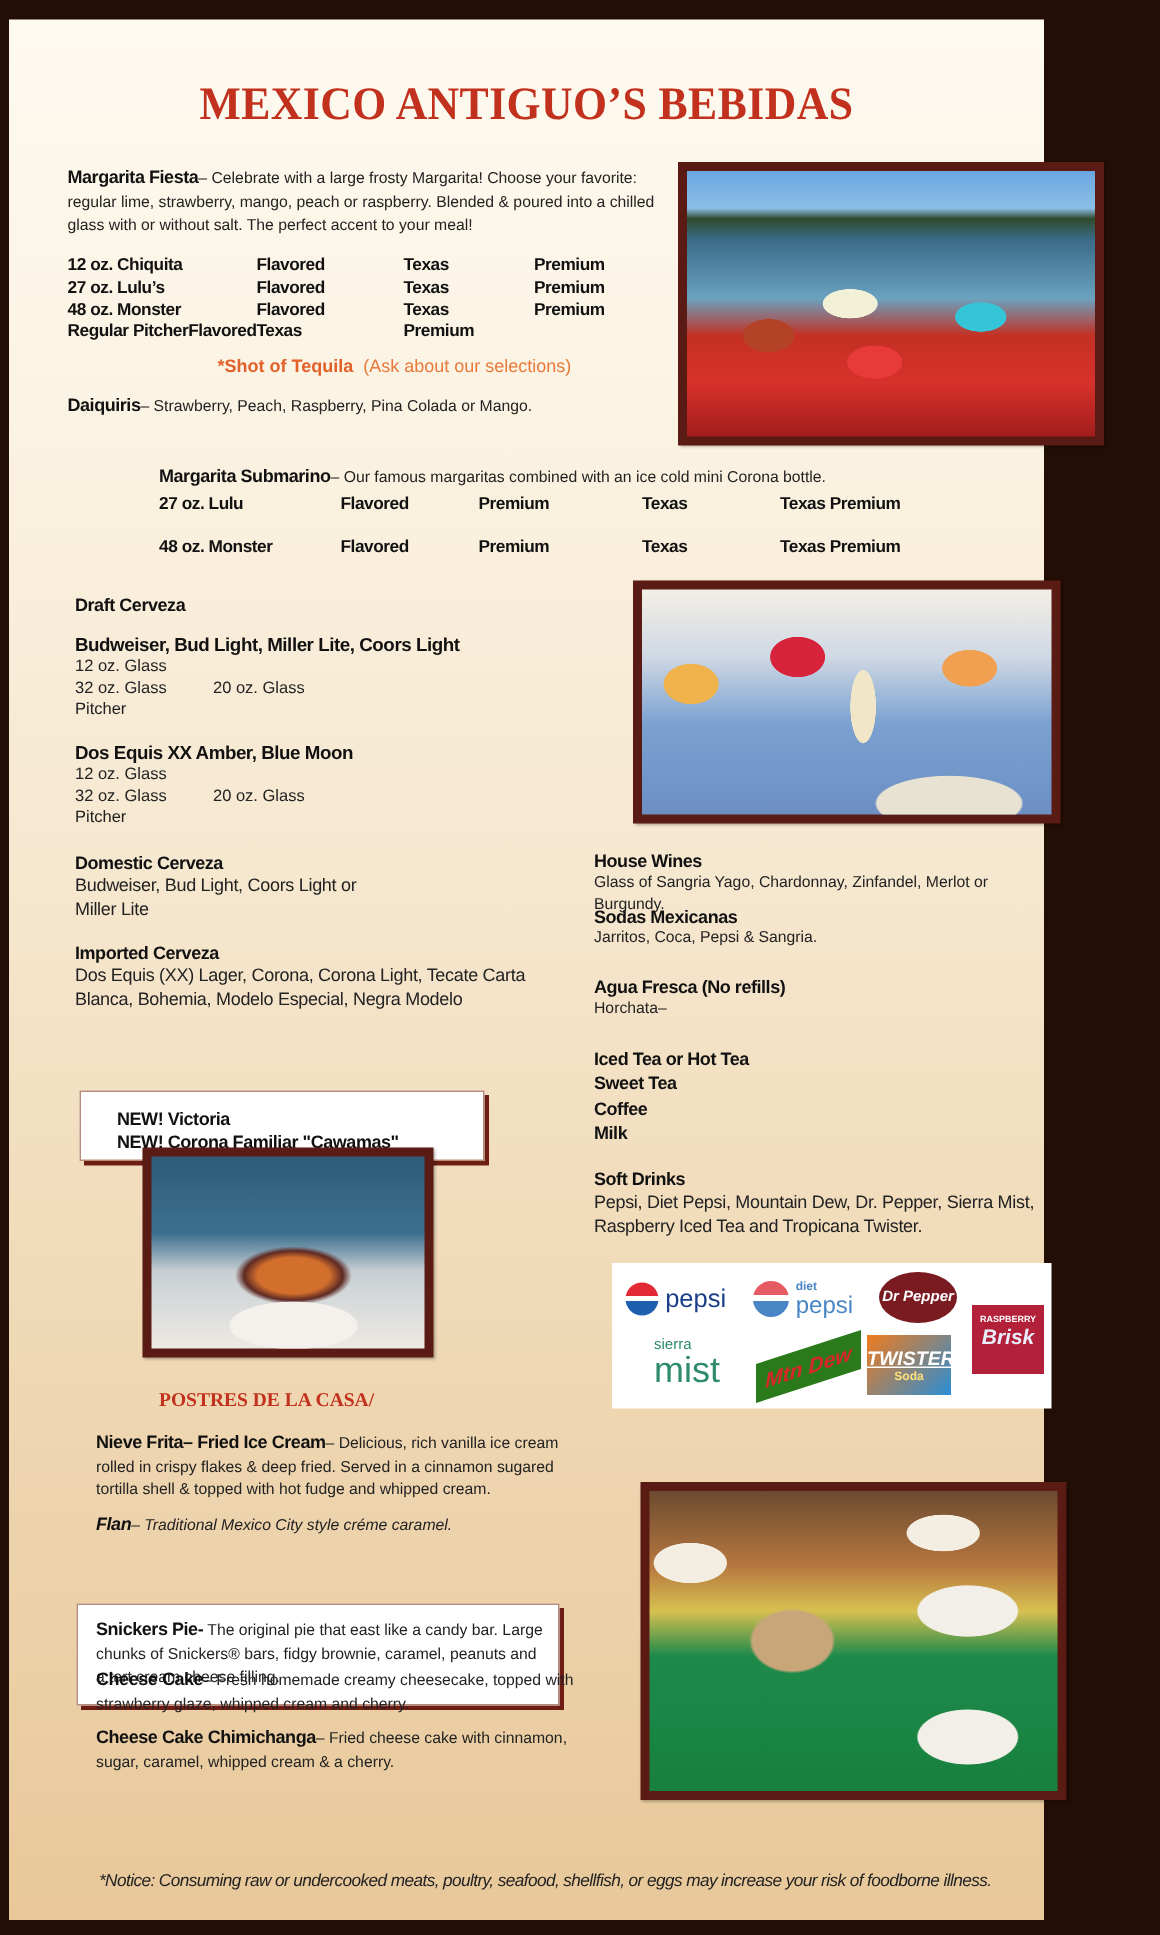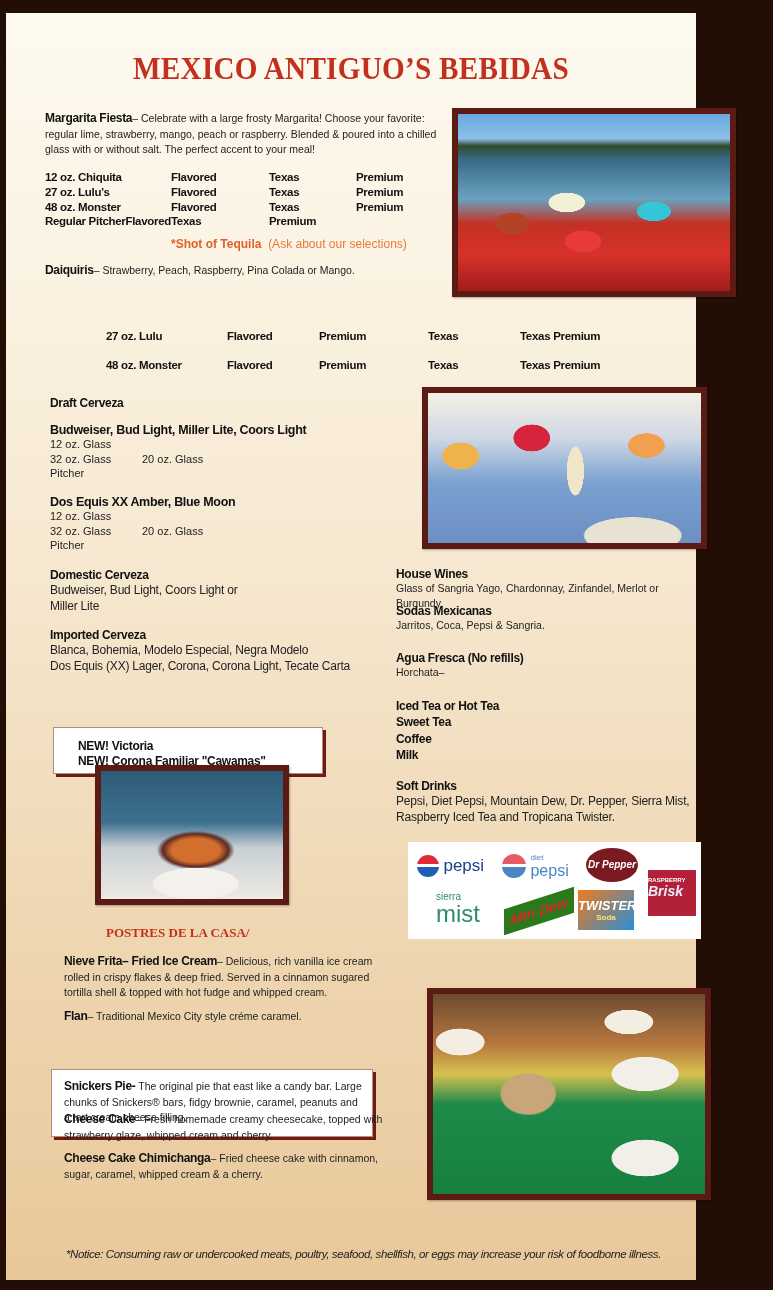--- a/index.html
+++ b/index.html
@@ -65,37 +65,40 @@
     <span class="cell" style="left:126px">Flavored</span>
     <span class="cell" style="left:224px">Texas</span>
     <span class="cell" style="left:311px">Premium</span>
   </div>
   <div class="row" style="left:39px; top:202px;">
     <span class="cell" style="left:0">Regular PitcherFlavored</span>
     <span class="cell" style="left:126px">Texas</span>
     <span class="cell" style="left:224px">Premium</span>
   </div>
 
-  <div class="abs tequila" style="left:139px; top:224px;margin-left:26px;">
+  <div class="abs tequila" style="left:139px; top:224px;">
     <b>*</b><b>Shot of Tequila</b>&nbsp;&nbsp;<span>(Ask about our selections)</span>
   </div>
 
   <div class="abs desc" style="left:39px; top:250px;">
     <b>Daiquiris</b><span>– Strawberry, Peach, Raspberry,  Pina Colada or Mango.</span>
   </div>
 
   <div class="photo" style="left:446px; top:95px; width:284px; height:189px;">
     <div class="inner" style="background:
       radial-gradient(ellipse 30px 16px at 40% 50%, #f3f0d8 60%, transparent 62%),
       radial-gradient(ellipse 28px 16px at 72% 55%, #35c5d8 60%, transparent 62%),
       radial-gradient(ellipse 28px 18px at 20% 62%, #b44226 60%, transparent 62%),
       radial-gradient(ellipse 30px 18px at 46% 72%, #e93a3a 60%, transparent 62%),
       linear-gradient(180deg, #6aa6e0 0%, #8cbfe8 14%, #2f4a2c 18%, #3a6b89 26%, #6aa2bf 48%, #c43024 62%, #d7312b 80%, #a21d1b 100%);"></div>
   </div>
 
+  <div class="abs desc" style="left:100px; top:297px;">
+    <b>Margarita Submarino</b><span>– Our famous margaritas combined with an ice cold mini Corona bottle.</span>
+  </div>
   <div class="row" style="left:100px; top:317px;">
     <span class="cell" style="left:0">27 oz. Lulu</span>
     <span class="cell" style="left:121px">Flavored</span>
     <span class="cell" style="left:213px">Premium</span>
     <span class="cell" style="left:322px">Texas</span>
     <span class="cell" style="left:414px">Texas Premium</span>
   </div>
   <div class="row" style="left:100px; top:346px;">
     <span class="cell" style="left:0">48 oz. Monster</span>
     <span class="cell" style="left:121px">Flavored</span>
@@ -134,22 +137,22 @@
       linear-gradient(180deg, #f4efe6 0%, #cfd8e4 30%, #7aa1d0 60%, #6d8fc4 100%);"></div>
   </div>
 
   <div class="abs" style="left:44px; top:555px;">
     <div class="hdr">Domestic Cerveza</div>
     <div class="txt12">Budweiser, Bud Light, Coors Light or</div>
     <div class="txt12">Miller Lite</div>
   </div>
   <div class="abs" style="left:44px; top:615px;">
     <div class="hdr">Imported Cerveza</div>
+    <div class="txt12">Dos Equis (XX) Lager, Corona, Corona Light, Tecate Carta</div>
     <div class="txt12">Blanca, Bohemia, Modelo Especial, Negra Modelo</div>
-    <div class="txt12">Dos Equis (XX) Lager, Corona, Corona Light, Tecate Carta</div>
   </div>
 
   <div class="box" style="left:47px; top:678px; width:270px; height:47px;">
     <div class="hdr" style="position:absolute; left:24px; top:11px;">NEW! Victoria</div>
     <div class="hdr" style="position:absolute; left:24px; top:26px;">NEW! Corona Familiar "Cawamas"</div>
   </div>
 
   <div class="abs" style="left:390px; top:591px;">
     <div class="hdr">Sodas Mexicanas</div>
     <div class="txt" style="font-size:10.5px;">Jarritos, Coca, Pepsi &amp; Sangria.</div>
@@ -175,53 +178,53 @@
   </div>
 
   <div class="abs" style="left:402px; top:829px; width:293px; height:97px; background:#fff;">
     <div class="logo" style="left:9px; top:13px;">
       <span style="display:inline-block; width:22px; height:22px; border-radius:50%; background:linear-gradient(180deg,#e32836 0 40%,#fff 40% 55%,#1f5fb0 55% 100%); vertical-align:middle;"></span>
       <span style="font-size:17px; font-weight:normal; color:#1a3e8a; vertical-align:middle;">pepsi</span>
     </div>
     <div class="logo" style="left:94px; top:11px;">
       <span style="display:inline-block; width:24px; height:24px; border-radius:50%; background:linear-gradient(180deg,#e65a64 0 40%,#fff 40% 55%,#4a86c6 55% 100%); vertical-align:middle;"></span>
       <span style="display:inline-block; vertical-align:middle; line-height:10px;">
-        <span style="display:block; font-size:8px; font-weight:normal; color:#4a86c6;">diet</span>
+        <span style="display:block; font-size:8px; font-weight:bold; color:#4a86c6;">diet</span>
         <span style="display:block; font-size:16px; font-weight:normal; color:#4a86c6; line-height:16px;">pepsi</span>
       </span>
     </div>
     <div class="logo" style="left:178px; top:6px; width:52px; height:34px; border-radius:50%; background:#7a1b22; color:#fff; font-size:10px; font-style:italic; text-align:center; line-height:34px;">Dr Pepper</div>
-    <div class="logo" style="left:240px; top:28px; width:48px; height:46px; background:#b3203a; color:#fff; text-align:left;">
+    <div class="logo" style="left:240px; top:28px; width:48px; height:46px; background:#b3203a; color:#fff; text-align:center;">
       <div style="font-size:6px; margin-top:7px;">RASPBERRY</div>
       <div style="font-size:14px; font-style:italic; color:#e8eefc;">Brisk</div>
     </div>
     <div class="logo" style="left:12px; top:50px; color:#2e8b6b; text-align:left;margin-left:16px;">
       <div style="font-size:10px; font-weight:normal; line-height:10px;">sierra</div>
       <div style="font-size:24px; font-weight:normal; line-height:24px;">mist</div>
     </div>
     <div class="logo" style="left:96px; top:56px; width:70px; height:26px; background:#2a7a1c; color:#d9262a; font-size:14px; font-style:italic; text-align:center; line-height:26px; transform:skewY(-18deg);">Mtn Dew</div>
     <div class="logo" style="left:170px; top:48px; width:56px; height:40px; background:linear-gradient(135deg,#f07b1c,#2a8ed6); color:#fff; text-align:center;">
-      <div style="font-size:13px; margin-top:8px; font-style:italic;">TWISTER</div>
+      <div style="font-size:13px; margin-top:8px; font-style:italic;text-decoration:underline;">TWISTER</div>
       <div style="font-size:8px; color:#ffe07a;">Soda</div>
     </div>
   </div>
 
   <div class="photo" style="left:89px; top:752px; width:194px; height:140px;">
     <div class="inner" style="background:
       radial-gradient(ellipse 70px 26px at 52% 88%, #f4f1ec 60%, transparent 62%),
       radial-gradient(ellipse 60px 30px at 52% 62%, #d36f2c 40%, #5e2a24 55%, transparent 65%),
       linear-gradient(180deg, #2e5c78 0%, #3c6f8f 40%, #c8d0d4 60%, #eeeae4 100%);"></div>
   </div>
 
   <div class="abs postres" style="left:100px; top:912px;">POSTRES DE LA CASA/</div>
 
   <div class="abs desc" style="left:58px; top:941px; width:322px;">
     <b>Nieve Frita– Fried Ice Cream</b><span>– Delicious, rich vanilla ice cream rolled in crispy flakes &amp; deep fried.  Served in a cinnamon sugared tortilla shell &amp; topped with hot fudge and whipped cream.</span>
   </div>
-  <div class="abs desc" style="left:58px; top:996px; width:322px;">
+  <div class="abs desc" style="left:58px; top:996px; width:322px;font-style:italic;">
     <b>Flan</b><span>– Traditional Mexico City style créme caramel.</span>
   </div>
 
   <div class="box" style="left:45px; top:1020px; width:322px; height:68px;">
     <div class="desc" style="position:absolute; left:12px; top:9px; width:300px;">
       <b>Snickers Pie-</b><span>  The original pie that east like a candy bar. Large chunks of Snickers® bars, fidgy brownie, caramel, peanuts and a tart cream cheese filling.</span>
     </div>
   </div>
 
   <div class="abs desc" style="left:58px; top:1138px; width:322px;">

